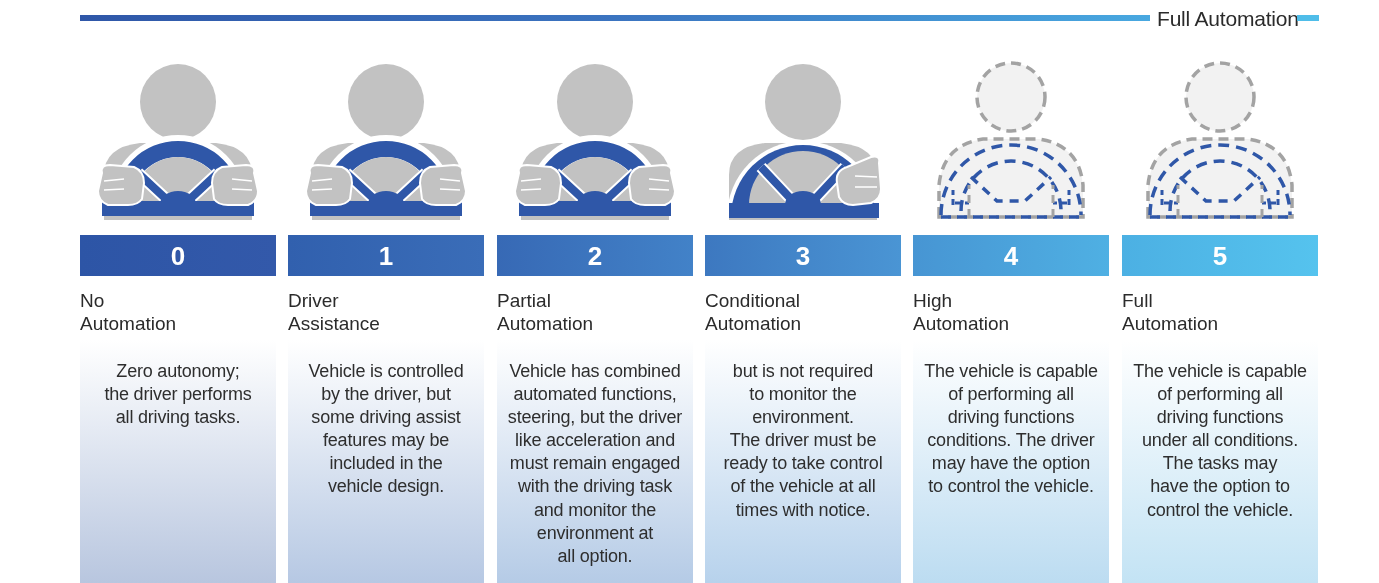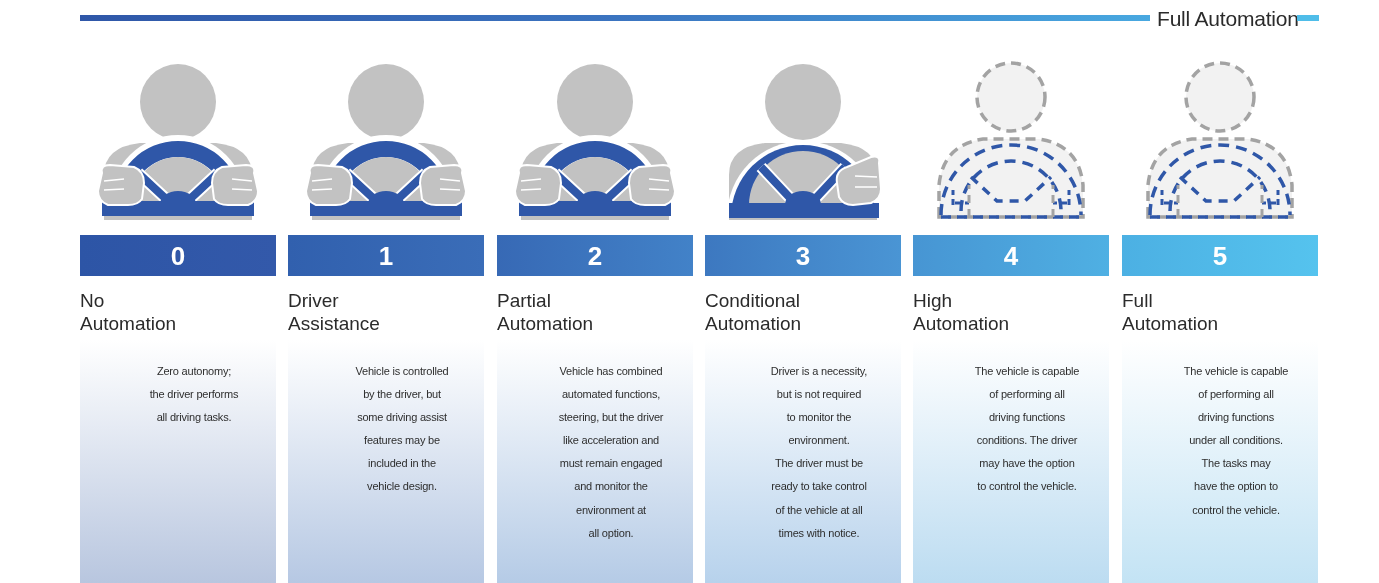--- a/index.html
+++ b/index.html
@@ -13,22 +13,22 @@
 
   .col { position: absolute; top: 0; width: 196px; height: 583px; }
   .icon { position: absolute; left: 0; top: 55px; width: 196px; height: 165px; }
   .icon svg { width: 196px; height: 165px; display: block; }
   .level-box { position: absolute; top: 235px; left: 0; width: 196px; height: 41px;
     color: #fff; font-weight: bold; font-size: 26px; text-align: center; line-height: 43px; }
   .title { position: absolute; top: 289px; left: 0; width: 196px; text-align: left;
     font-size: 19px; line-height: 23px; color: #2b2b2b; }
   .title span { display: block; }
   .desc-panel { position: absolute; top: 340px; left: 0; width: 196px; height: 243px; }
-  .desc { position: absolute; top: 20px; left: 20px; width: 188px; text-align: center;
-    font-size: 11px; line-height: 23.1px; color: #2e2e2e; letter-spacing: -0.2px; }
+  .desc { position: absolute; top: 20px; left: 4px; width: 188px; text-align: center;
+    font-size: 18px; line-height: 23.1px; color: #2e2e2e; letter-spacing: -0.2px; }
   .desc span { display: block; white-space: nowrap; }
 </style>
 </head>
 <body>
 
 <div class="top-bar"></div>
 <div class="top-label">Full Automation</div>
 <div class="top-tail"></div>
 
 <div id="columns">
@@ -138,20 +138,21 @@
         <span>Partial</span>
         <span>Automation</span>
       </div>
     <div class="desc-panel" style="background: linear-gradient(rgb(255, 255, 255) 0%, rgb(181, 203, 230) 100%);">
       <div class="desc">
           <span>Vehicle has combined</span>
           <span>automated functions,</span>
           <span>steering, but the driver</span>
           <span>like acceleration and</span>
           <span>must remain engaged</span>
+          <span>with the driving task</span>
           <span>and monitor the</span>
           <span>environment at</span>
           <span>all option.</span>
         </div>
     </div>
   </div>
     <div class="col" style="left: 705px;">
     <div class="icon">
         <svg viewBox="0 0 196 165">
   <circle cx="98" cy="47" r="38" fill="#c2c2c2"></circle>
@@ -172,21 +173,20 @@
           </g>
         </svg>
       </div>
     <div class="level-box" style="background: linear-gradient(to right, rgb(61, 120, 192), rgb(74, 149, 212));">3</div>
     <div class="title">
         <span>Conditional</span>
         <span>Automation</span>
       </div>
     <div class="desc-panel" style="background: linear-gradient(rgb(255, 255, 255) 0%, rgb(183, 210, 236) 100%);">
       <div class="desc">
-          <span>Driver is a necessity,</span>
           <span>but is not required</span>
           <span>to monitor the</span>
           <span>environment.</span>
           <span>The driver must be</span>
           <span>ready to take control</span>
           <span>of the vehicle at all</span>
           <span>times with notice.</span>
         </div>
     </div>
   </div>

